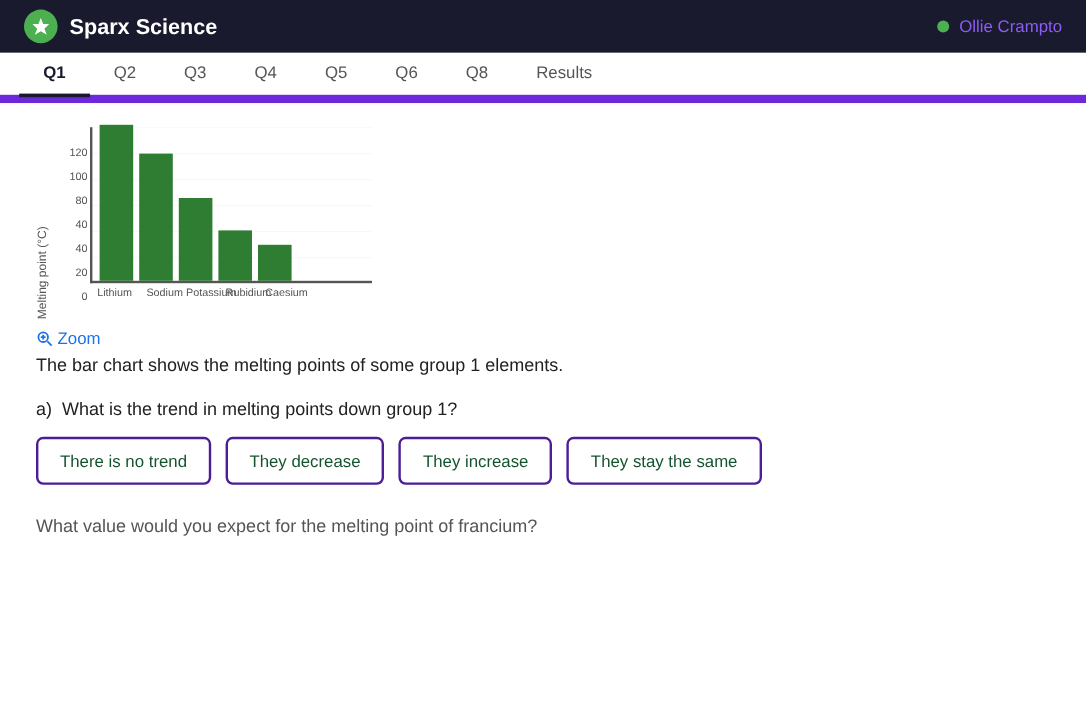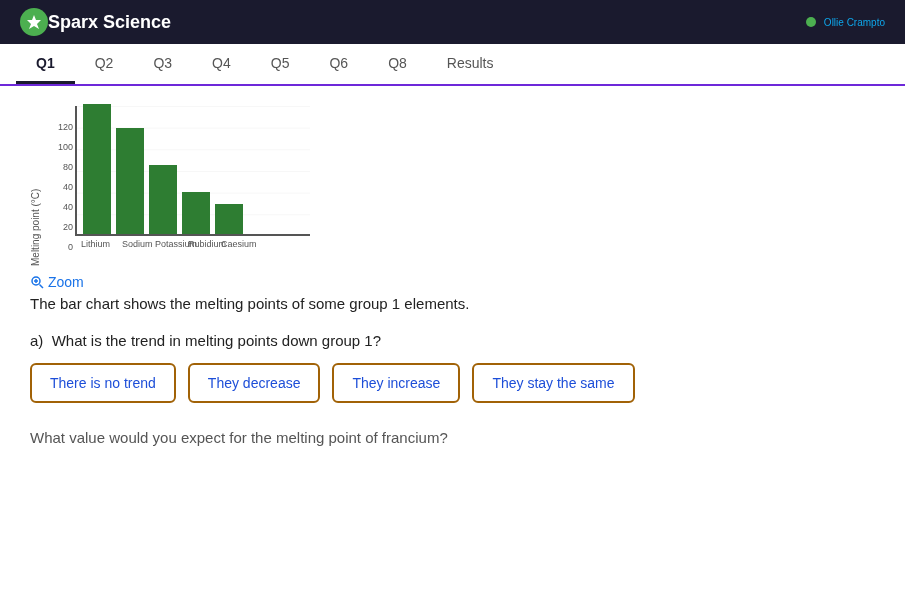--- a/index.html
+++ b/index.html
@@ -16,57 +16,58 @@
       background: #1a1a2e;
       display: flex;
       align-items: center;
       justify-content: space-between;
       padding: 8px 20px;
       height: 44px;
     }
     .header-left {
       display: flex;
       align-items: center;
+      gap: 10px;
     }
     .header-logo {
       width: 28px;
       height: 28px;
       background: #4CAF50;
       border-radius: 50%;
       display: flex;
       align-items: center;
       justify-content: center;
     }
     .header-title {
       color: white;
       font-size: 18px;
       font-weight: bold;
     }
     .header-user {
-      color: #0ea5e9;
-      font-size: 10px;
+      color: #8b5cf6;
+      font-size: 14px;
       display: flex;
       align-items: center;
       gap: 8px;
     }
     .user-dot {
       width: 10px;
       height: 10px;
       background: #4CAF50;
       border-radius: 50%;
     }
 
     
     .nav-tabs {
       background: white;
       display: flex;
       align-items: center;
       padding: 0 16px;
       height: 42px;
-      border-bottom: 2px solid #6d28d9;
+      border-bottom: 7px solid #6d28d9;
       gap: 0;
     }
     .nav-tab {
       padding: 10px 20px;
       font-size: 14px;
       cursor: pointer;
       color: #555;
       border-bottom: 3px solid transparent;
       font-weight: 500;
     }
@@ -135,26 +136,26 @@
 
     
     .answer-buttons {
       display: flex;
       gap: 12px;
       margin-bottom: 24px;
       flex-wrap: wrap;
     }
     .answer-btn {
       padding: 10px 18px;
-      border: 2px solid #a16207;
+      border: 2px solid #4c1d95;
       background: white;
       border-radius: 6px;
       font-size: 14px;
       cursor: pointer;
-      color: #1d4ed8;
+      color: #14532d;
       font-family: Arial, sans-serif;
     }
 
     
     .part-b {
       font-size: 15px;
       color: #222;
       line-height: 1.5;
     }
     .part-b-sub {

